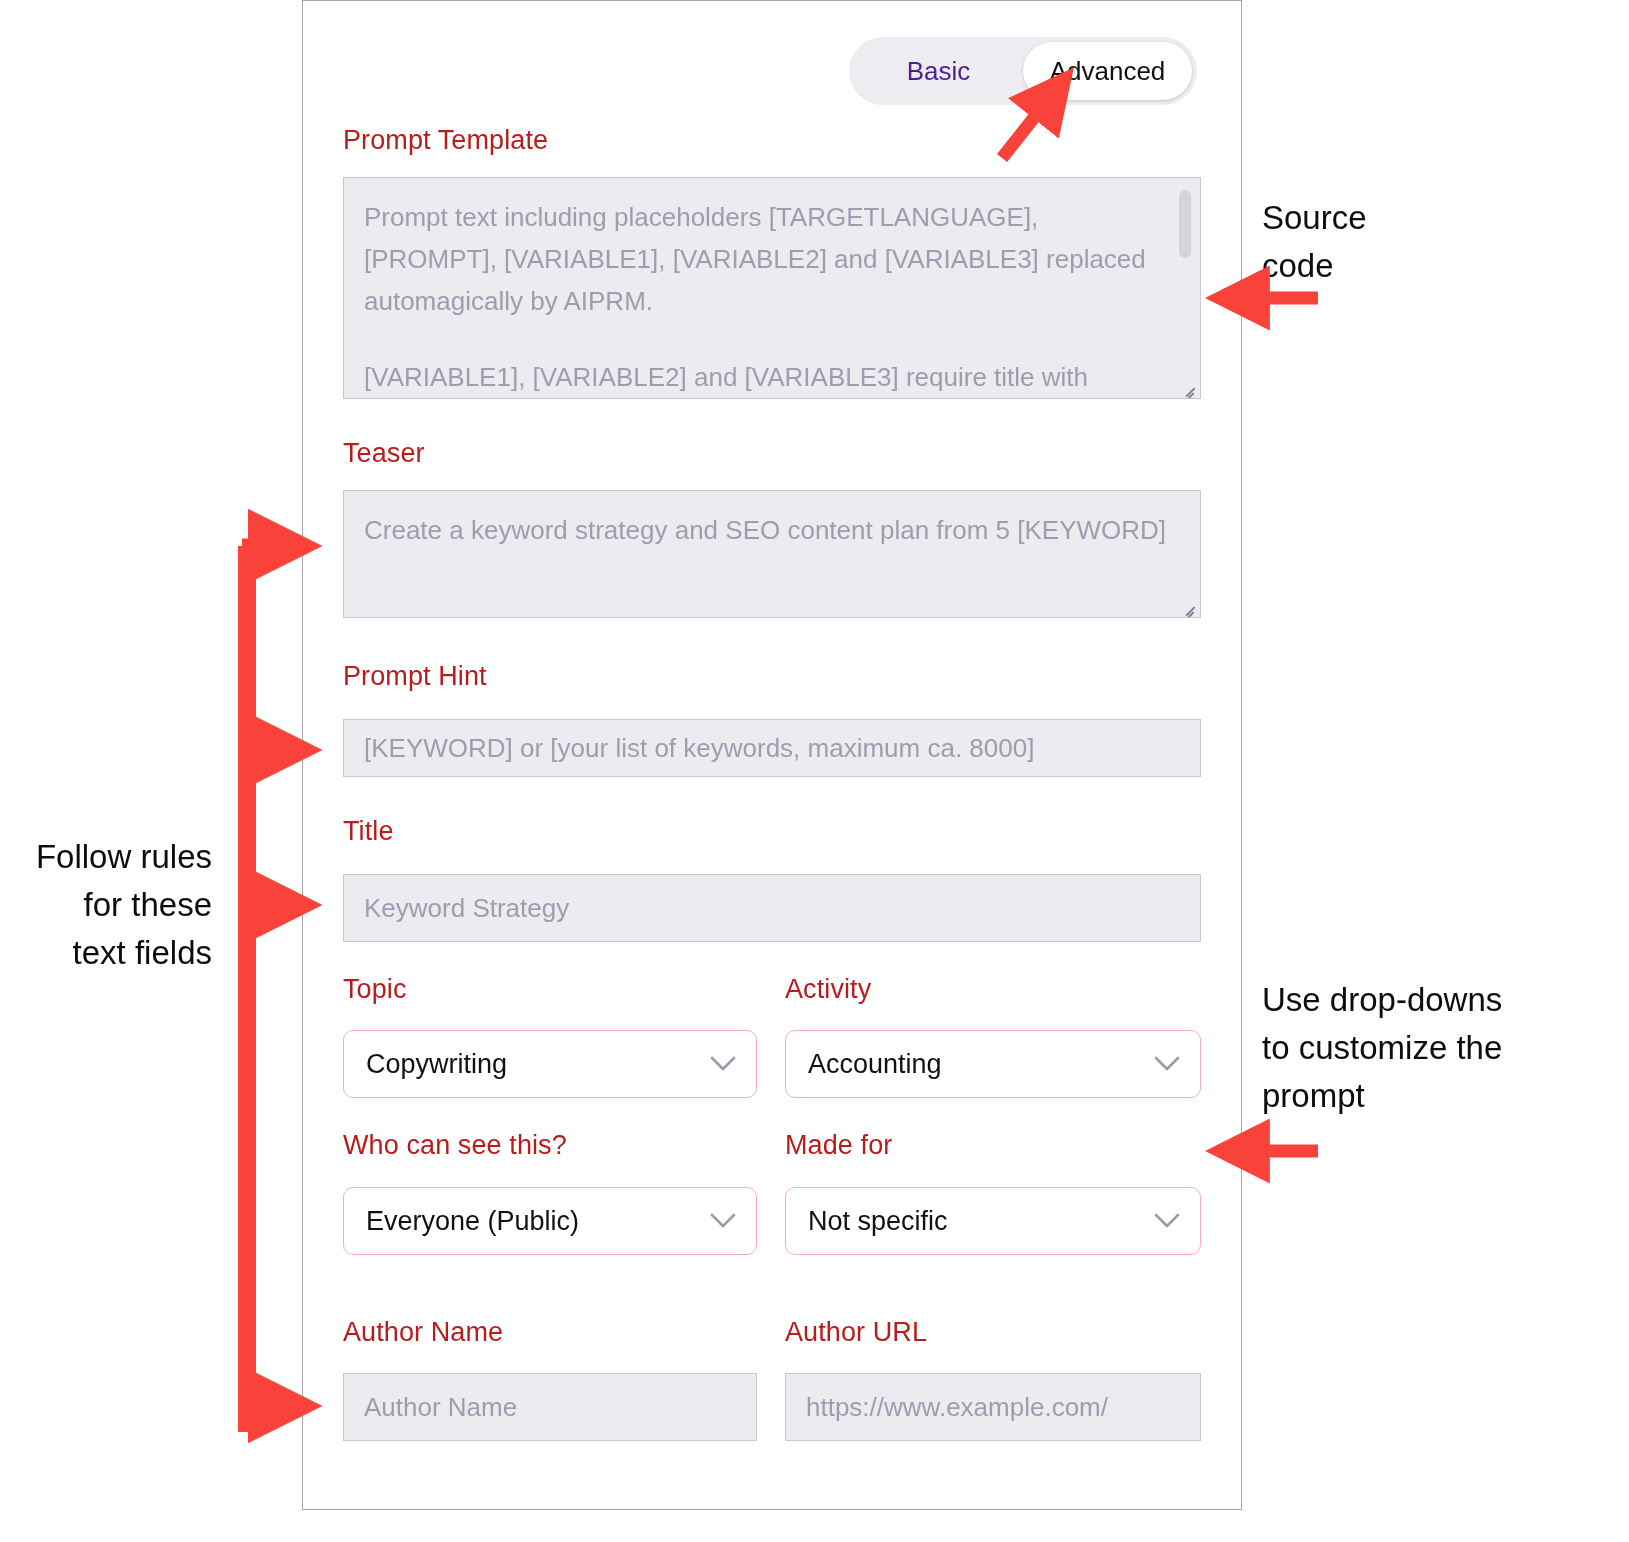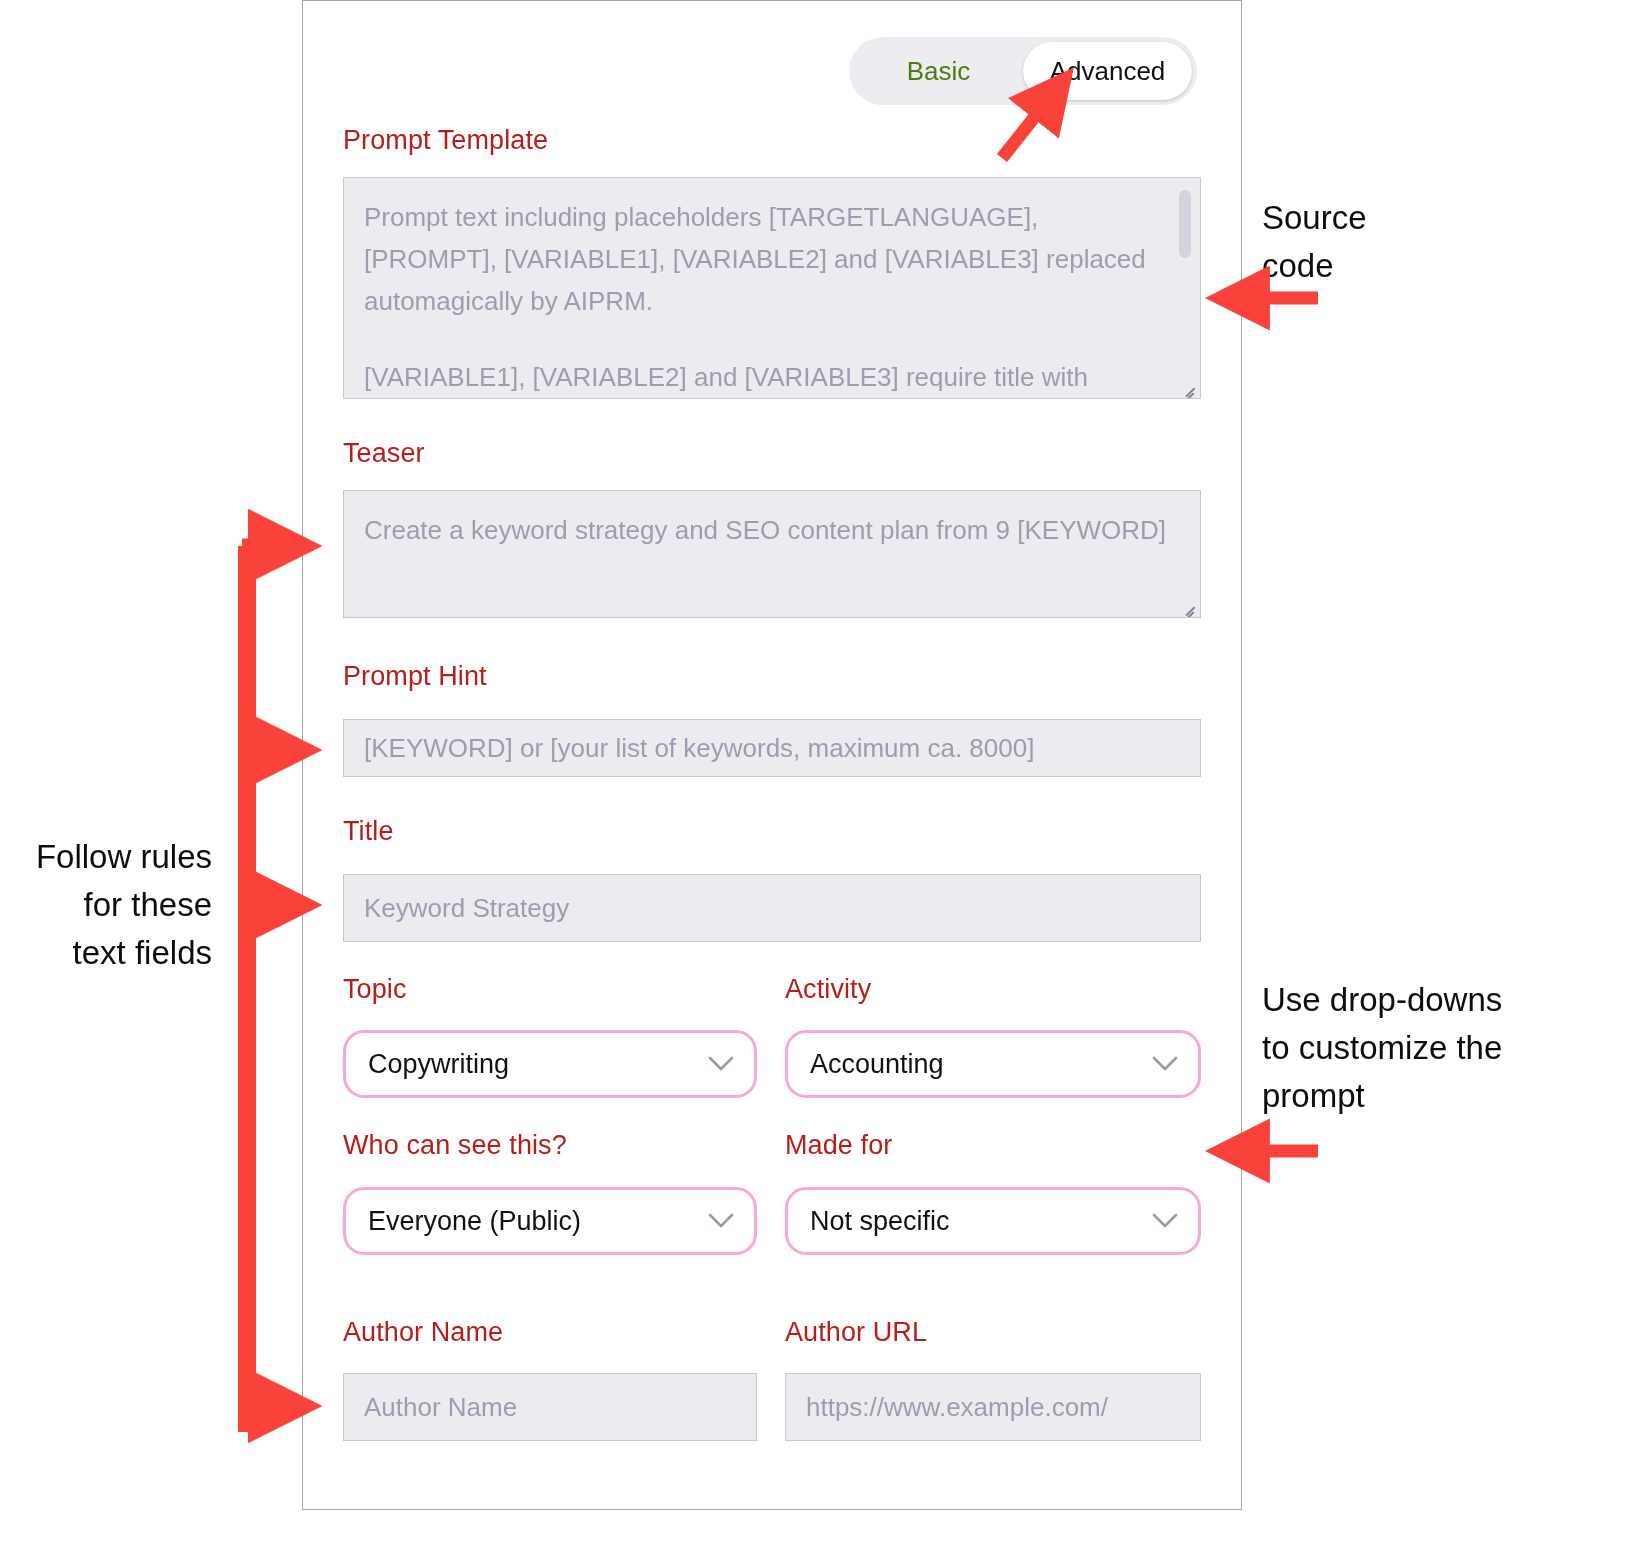--- a/index.html
+++ b/index.html
@@ -41,21 +41,21 @@
     padding: 5px;
   }
   .seg-btn {
     flex: 1 1 50%;
     height: 58px;
     border-radius: 29px;
     display: flex;
     align-items: center;
     justify-content: center;
     font-size: 26px;
-    color: #4d7c0f;
+    color: #4c1d95;
     cursor: pointer;
     user-select: none;
     background: transparent;
     border: none;
     font-family: inherit;
   }
   .seg-btn.active {
     background: #ffffff;
     color: #111114;
     box-shadow: 0 1px 3px rgba(0,0,0,.18);
@@ -125,22 +125,22 @@
     transform-origin: 100% 100%;
     transform: rotate(-45deg);
   }
   .resize-grip i:nth-child(1) { width: 20px; }
   .resize-grip i:nth-child(2) { width: 12px; bottom: 6px; right: 0px; }
 
   
   .sel {
     position: absolute;
     background: #ffffff;
-    border: 3px solid #f9a8d4;
-    border-radius: 21px;
+    border: 1px solid #f9a8d4;
+    border-radius: 10px;
     display: flex;
     align-items: center;
     justify-content: space-between;
     padding: 0 20px 0 22px;
     font-size: 27px;
     color: #111114;
     cursor: pointer;
     font-family: inherit;
   }
   .chev {
@@ -184,21 +184,21 @@
         <div class="vscroll-thumb"></div>
       </div>
       <div class="resize-grip">
         <i></i>
           <i></i>
       </div>
     </div>
 
     <div class="f-label" style="left:40px; top:437px;">Teaser</div>
     <div class="grey-box multiline" style="left:40px; top:489px; width:858px; height:128px;">
-      <div>Create a keyword strategy and SEO content plan from 9 [KEYWORD]</div>
+      <div>Create a keyword strategy and SEO content plan from 5 [KEYWORD]</div>
       <div class="resize-grip">
         <i></i>
           <i></i>
       </div>
     </div>
 
     <div class="f-label" style="left:40px; top:660px;">Prompt Hint</div>
     <div class="grey-box single" style="left:40px; top:718px; width:858px; height:58px;">[KEYWORD] or [your list of keywords, maximum ca. 8000]</div>
 
     <div class="f-label" style="left:40px; top:815px;">Title</div>

